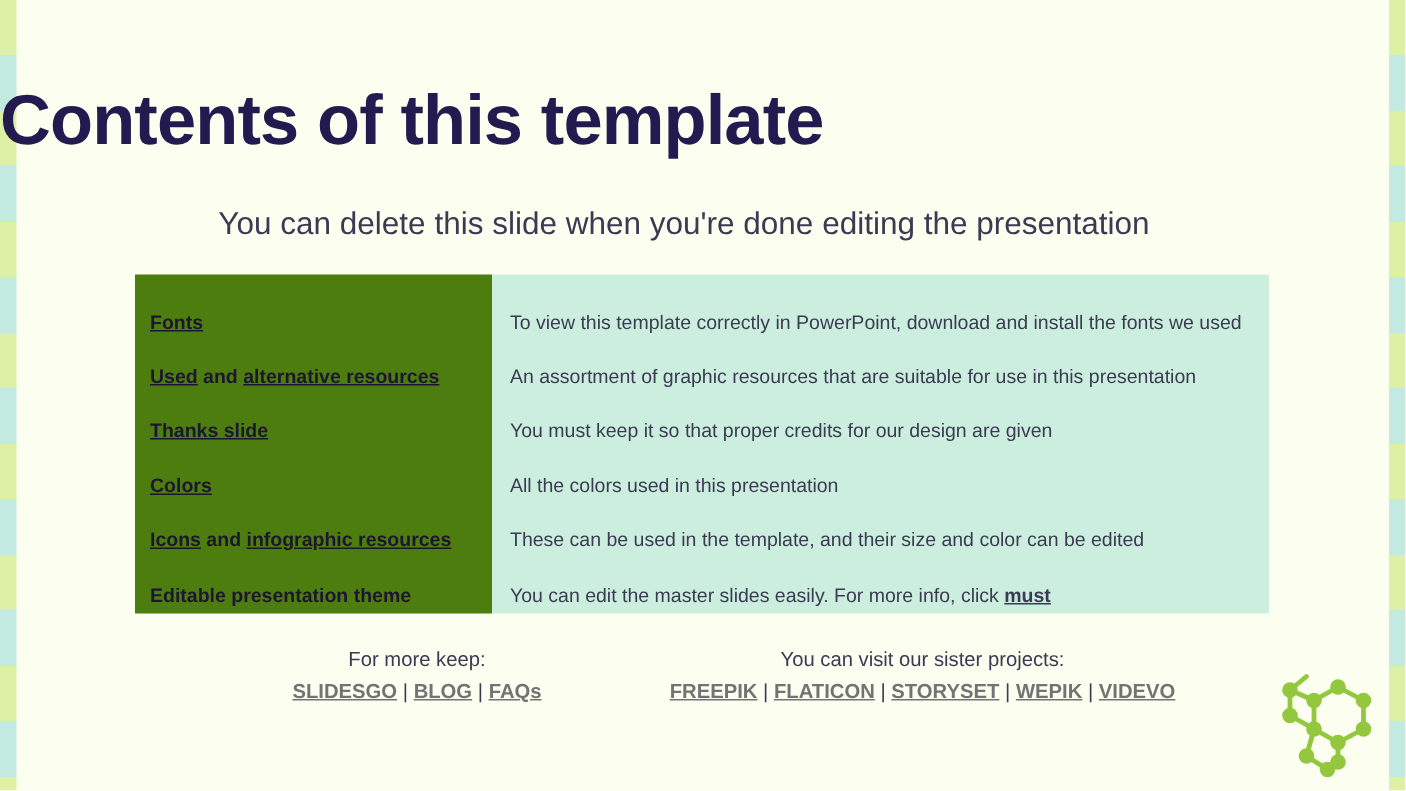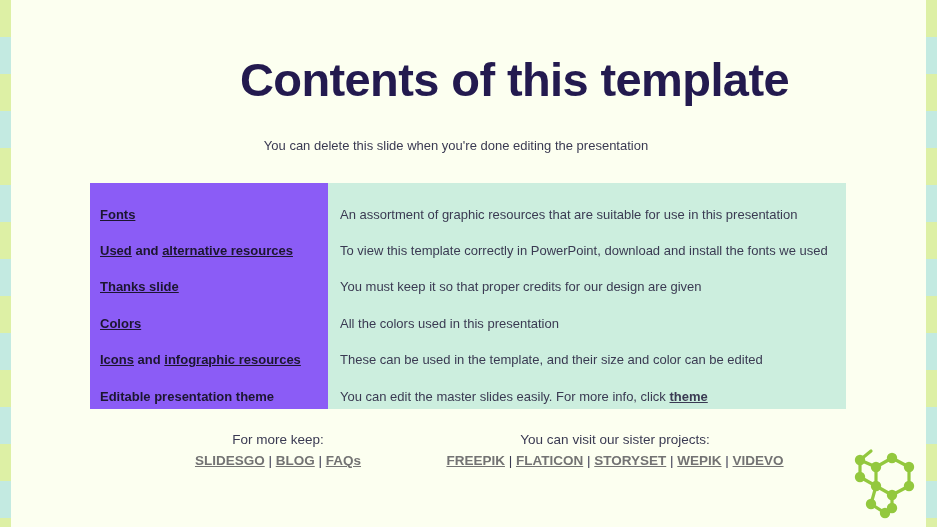--- a/index.html
+++ b/index.html
@@ -37,51 +37,51 @@
   }
   .stripe-left  { left: 0px; }
   .stripe-right { left: 926px; }
 
   
   .title {
     position: absolute;
     left: 0;
     top: 54px;
     width: 789px;
-    text-align: right;
+    text-align: left;
     font-size: 47px;
     font-weight: bold;
     letter-spacing: -0.6px;
     color: #231A4F;
     line-height: 1.1;
   }
 
   
   .subtitle {
     position: absolute;
     left: 0;
     top: 138px;
     width: 912px;
     text-align: center;
-    font-size: 13px;
+    font-size: 21px;
     color: #3A3A52;
   }
 
   
   .table {
     position: absolute;
     left: 90px;
     top: 183px;
     width: 756px;
     height: 226px;
     display: flex;
   }
   .col-left {
     width: 238px;
-    background: #8b5cf6;
+    background: #4d7c0f;
     box-sizing: border-box;
     padding: 13px 0 0 10px;
   }
   .col-right {
     flex: 1;
     background: #CCEEDE;
     box-sizing: border-box;
     padding: 13px 0 0 12px;
   }
   .cell {
@@ -169,36 +169,36 @@
         </div>
       <div class="cell cell-left">
           <span id="lbl4"><span class="u">Icons</span><span class="plain"> and </span><span class="u">infographic resources</span></span>
         </div>
       <div class="cell cell-left">
           <span id="lbl5"><span class="plain">Editable presentation theme</span></span>
         </div>
     </div>
     <div class="col-right">
       <div class="cell cell-right">
+          <span id="des0">To view this template correctly in PowerPoint, download and install the fonts we used</span>
+        </div>
+      <div class="cell cell-right">
           <span id="des1">An assortment of graphic resources that are suitable for use in this presentation</span>
         </div>
       <div class="cell cell-right">
-          <span id="des0">To view this template correctly in PowerPoint, download and install the fonts we used</span>
-        </div>
-      <div class="cell cell-right">
           <span id="des2">You must keep it so that proper credits for our design are given</span>
         </div>
       <div class="cell cell-right">
           <span id="des3">All the colors used in this presentation</span>
         </div>
       <div class="cell cell-right">
           <span id="des4">These can be used in the template, and their size and color can be edited</span>
         </div>
       <div class="cell cell-right">
-          <span id="des5">You can edit the master slides easily. For more info, click <span class="u" style="font-weight: bold;">theme</span></span>
+          <span id="des5">You can edit the master slides easily. For more info, click <span class="u" style="font-weight: bold;">must</span></span>
         </div>
     </div>
   </div>
 
   <div class="footer-left">
     <div>For more keep:</div>
     <div id="footer-left-links"><span class="flink">SLIDESGO</span><span class="fsep"> | </span><span class="flink">BLOG</span><span class="fsep"> | </span><span class="flink">FAQs</span></div>
   </div>
 
   <div class="footer-right">

